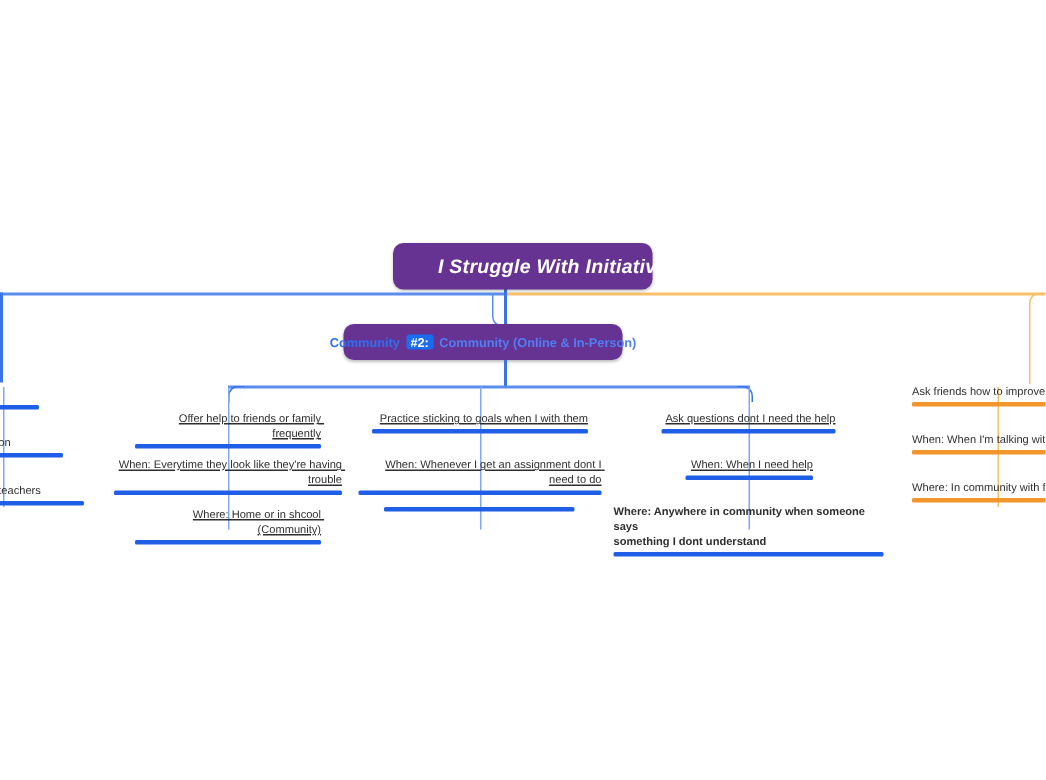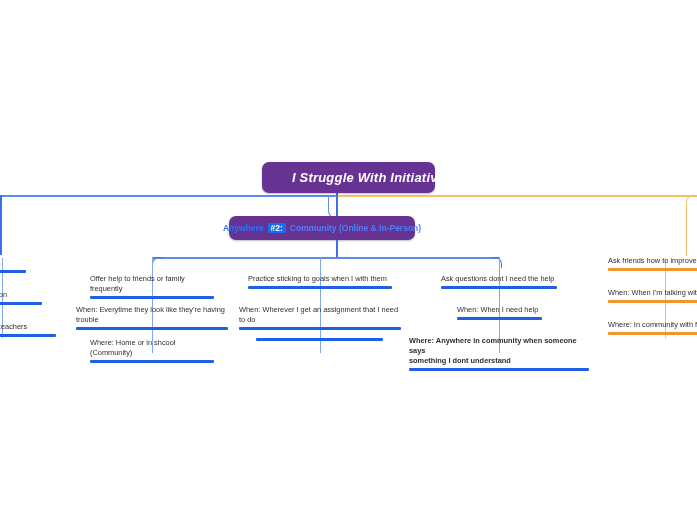--- a/index.html
+++ b/index.html
@@ -116,21 +116,21 @@
     padding-bottom: 2px;
     white-space: pre-wrap;
   }
   .leaf .leaf-rule {
     height: 3px;
     border-radius: 1px;
     background: #1f5fe8;
   }
   .leaf.orange .leaf-rule { background: #f0962a; }
 
-  .ta-center .leaf-text { text-align: left; }
+  .ta-center .leaf-text { text-align: right; text-decoration: underline; }
   .ta-left   .leaf-text { text-align: left; }
 </style>
 </head>
 <body>
 
 <div id="canvas">
 
   <div class="line h-blue" style="left:0px;   top:195px; width:336px;"></div>
   <div class="line h-orange" style="left:336px; top:195px; width:361px;"></div>
 
@@ -142,21 +142,21 @@
   <div class="line v-blue" style="left:0px; top:195px; height:60px;"></div>
 
   <div class="line corner-orange" style="left:686px; top:195px; width:11px; height:60px; border-right:0;"></div>
 
   <div class="node" id="root-node">
     <span class="node-label">I Struggle With Initiative</span>
   </div>
 
   <div class="node" id="resource-node">
     <span class="res-text">
-      <span>Anywhere</span>
+      <span>Community</span>
       <span class="res-badge">#2:</span>
       <span class="res-tail">Community (Online &amp; In-Person)</span>
     </span>
   </div>
 
   <div class="line v-blue" style="left:336px; top:240px; height:18px;"></div>
   <div class="line h-blue" style="left:152px; top:257px; width:348px;"></div>
   <div class="line corner-blue" style="left:152px; top:257px; width:10px; height:10px; border-right:0; border-bottom:0;"></div>
   <div class="line corner-blue-r" style="left:491px; top:257px; width:10px; height:10px; border-left:0; border-bottom:0;"></div>
 
@@ -190,21 +190,21 @@
   <div class="leaf ta-center" style="left:90px; top:338px; width:124px;">
     <span class="leaf-text">Where: Home or in shcool (Community)</span>
     <div class="leaf-rule"></div>
   </div>
 
   <div class="leaf ta-center" style="left:248px; top:274px; width:144px;">
     <span class="leaf-text">Practice sticking to goals when I with them</span>
     <div class="leaf-rule"></div>
   </div>
   <div class="leaf ta-center" style="left:239px; top:305px; width:162px;">
-    <span class="leaf-text">When: Wherever I get an assignment that I need to do</span>
+    <span class="leaf-text">When: Whenever I get an assignment dont I need to do</span>
     <div class="leaf-rule"></div>
   </div>
   <div class="leaf ta-center" style="left:256px; top:338px; width:127px;">
     <div class="leaf-rule"></div>
   </div>
 
   <div class="leaf ta-center" style="left:441px; top:274px; width:116px;">
     <span class="leaf-text">Ask questions dont I need the help</span>
     <div class="leaf-rule"></div>
   </div>

